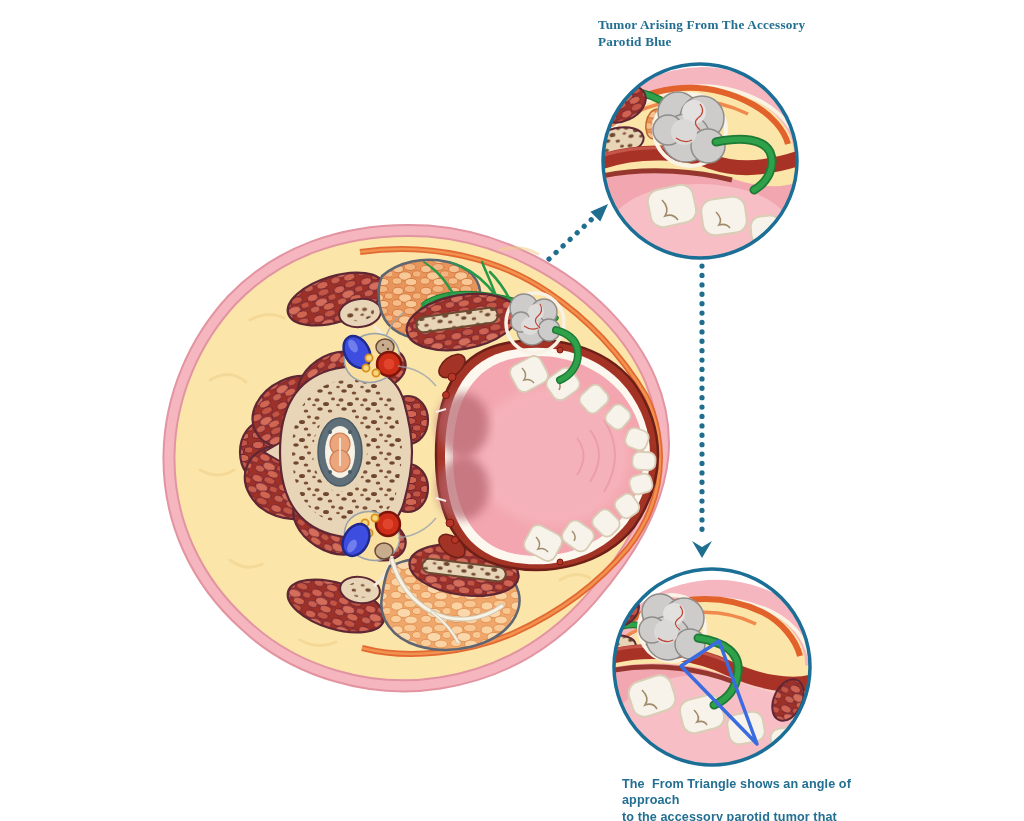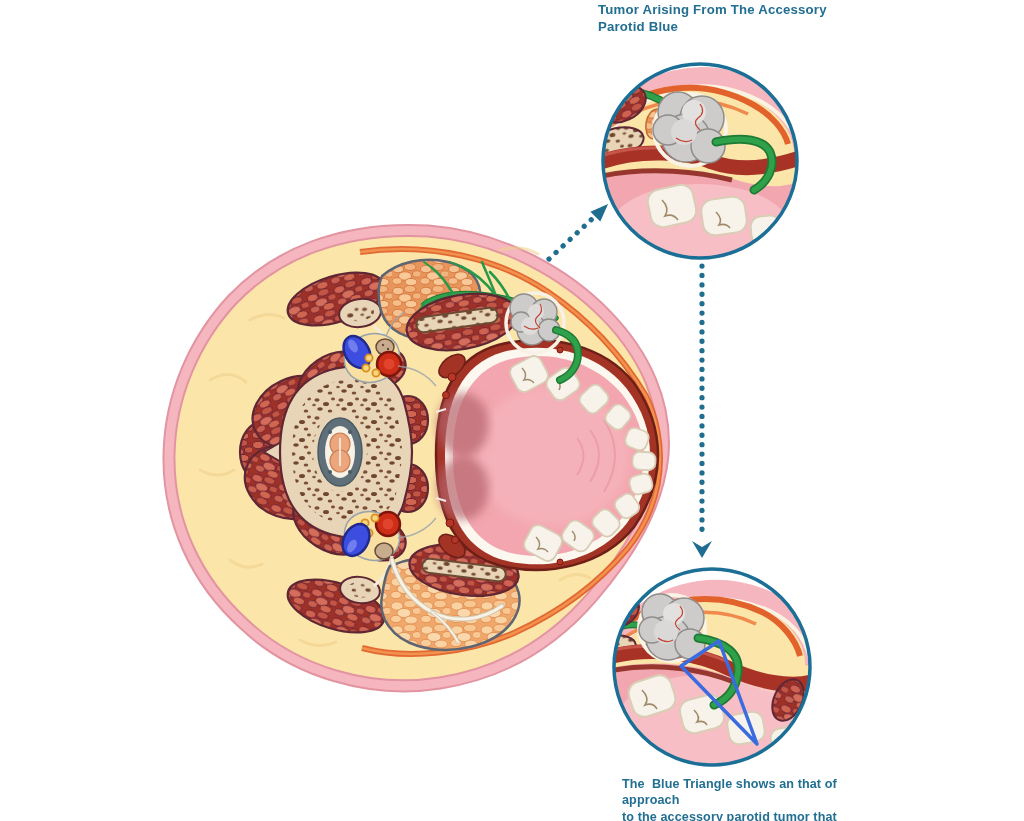--- a/index.html
+++ b/index.html
@@ -1,21 +1,21 @@
 <!DOCTYPE html>
 <html style="--caption-text: #226f92; --inset-border: #1b6f96; --arrow-teal: #1f6e8f; --triangle-blue: #3a6be0; --skin: #f6b6bf; --skin-edge: #e294a1; --fat: #fbe5a9; --muscle: #9e3127; --muscle-outline: #5f2733; --mouth-ring: #a33325; --tongue: #f3a6af; --teeth: #f7f3ea; --bone: #e8d5b7; --parotid: #e8955b; --nerve-green: #2fa14a; --nerve-green-dark: #1e7a35; --tumor-gray: #cecccb; --vein-blue: #3d4de0; --artery-red: #ce2d17; --spinal-canal: #5f707a; --spinal-cord: #eca67e; --facial-strip-orange: #e2622b;"><head>
 <meta charset="utf-8">
 <style>
   html,body{margin:0;padding:0;background:#ffffff;}
   #canvas{position:relative;width:1024px;height:821px;background:#ffffff;overflow:hidden;
           font-family:"Liberation Sans", sans-serif;}
   #art{position:absolute;left:0;top:0;}
   .caption{position:absolute;color:var(--caption-text,#226f92);font-weight:600;}
   .caption span{display:block;white-space:pre-wrap;}
-  #caption-top{left:598px;top:1px;font-size:13.2px;line-height:17px;letter-spacing:.2px;width:270px;}
+  #caption-top{left:598px;top:16px;font-size:13.2px;line-height:17px;letter-spacing:.2px;width:270px;font-family:Liberation Serif, serif;}
   #caption-bottom{left:622px;top:776px;font-size:12.6px;line-height:16.4px;letter-spacing:.1px;width:250px;}
 </style>
 </head>
 <body>
 
 <div id="canvas">
 
 <svg id="art" width="1024" height="821" viewBox="0 0 1024 821">
 <defs>
   <pattern id="muscleTex" patternUnits="userSpaceOnUse" width="28" height="22">
@@ -414,18 +414,18 @@
   </g>
   <circle cx="712" cy="667" r="98" fill="none" style="stroke:var(--inset-border,#1b6f96);" stroke-width="3.5"></circle>
 </g>
 </svg>
 
 <div id="caption-top" class="caption">
   <span>Tumor Arising From The Accessory</span>
   <span>Parotid Blue</span>
 </div>
 <div id="caption-bottom" class="caption">
-  <span>The  Blue Triangle shows an that of approach</span>
+  <span>The  From Triangle shows an angle of approach</span>
   <span>to the accessory parotid tumor that allows the</span>
 
 </div>
 
 </div>
 
 </body></html>

